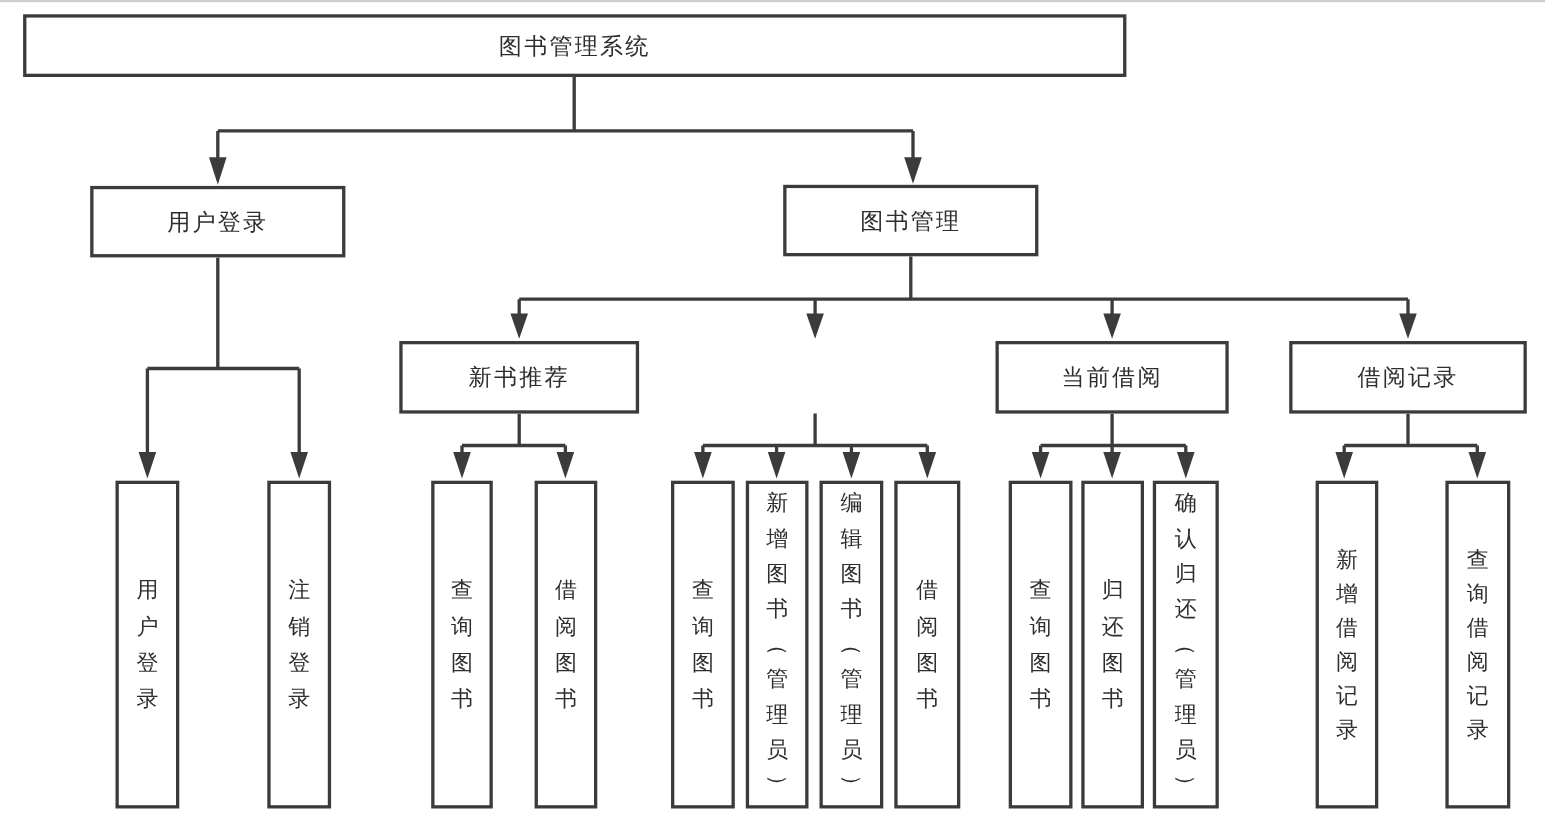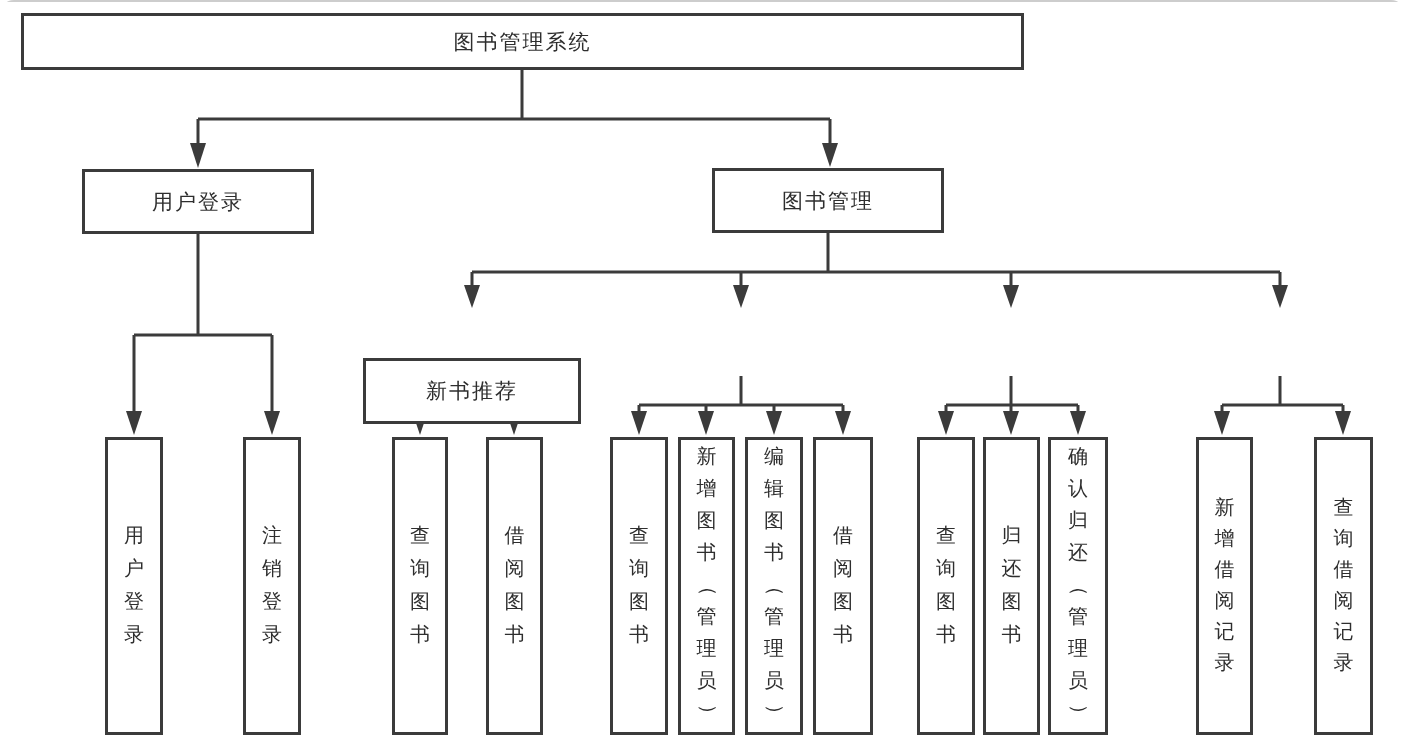--- a/index.html
+++ b/index.html
@@ -1,22 +1,21 @@
 <!DOCTYPE html>
 <html><head>
 <meta charset="utf-8">
 <style>
   html,body{margin:0;padding:0;background:#fff;}
   #canvas{
     position:relative;
     width:1405px;height:747px;
     background:var(--background,#fff);
-    font-family:Liberation Mono, monospace;
+    font-family:Liberation Sans, sans-serif;
     overflow:hidden;
-    border-radius:14px;
   }
   #top-edge{
     position:absolute;left:0;top:0;width:1405px;height:2px;
     background:#cdcdcd;
   }
   #connectors{
     position:absolute;left:0;top:0;
   }
   .node{
     position:absolute;
@@ -90,21 +89,23 @@
       <polygon points="1214,411 1230,411 1222,435"></polygon>
       <polygon points="1335,411 1351,411 1343,435"></polygon>
     </g>
   </svg>
 
   <div class="node" style="left:21px;top:13px;width:1003px;height:57px;">图书管理系统</div>
 
   <div class="node" style="left:712px;top:168px;width:232px;height:65px;">图书管理</div>
   <div class="node" style="left:82px;top:169px;width:232px;height:65px;">用户登录</div>
 
-  <div class="node" style="left:363px;top:310px;width:218px;height:66px;margin-top:48px;">新书推荐</div>
+  <div class="node" style="left:363px;top:310px;width:218px;height:66px;">新书推荐</div>
+  <div class="node" style="left:905px;top:310px;width:212px;height:66px;">当前借阅</div>
+  <div class="node" style="left:1172px;top:310px;width:216px;height:66px;">借阅记录</div>
 
   <div class="leaf" style="left: 105px; width: 58px; gap: 13px;">
       <span>用</span>
       <span>户</span>
       <span>登</span>
       <span>录</span>
     </div>
   <div class="leaf" style="left: 243px; width: 58px; gap: 13px;">
       <span>注</span>
       <span>销</span>

